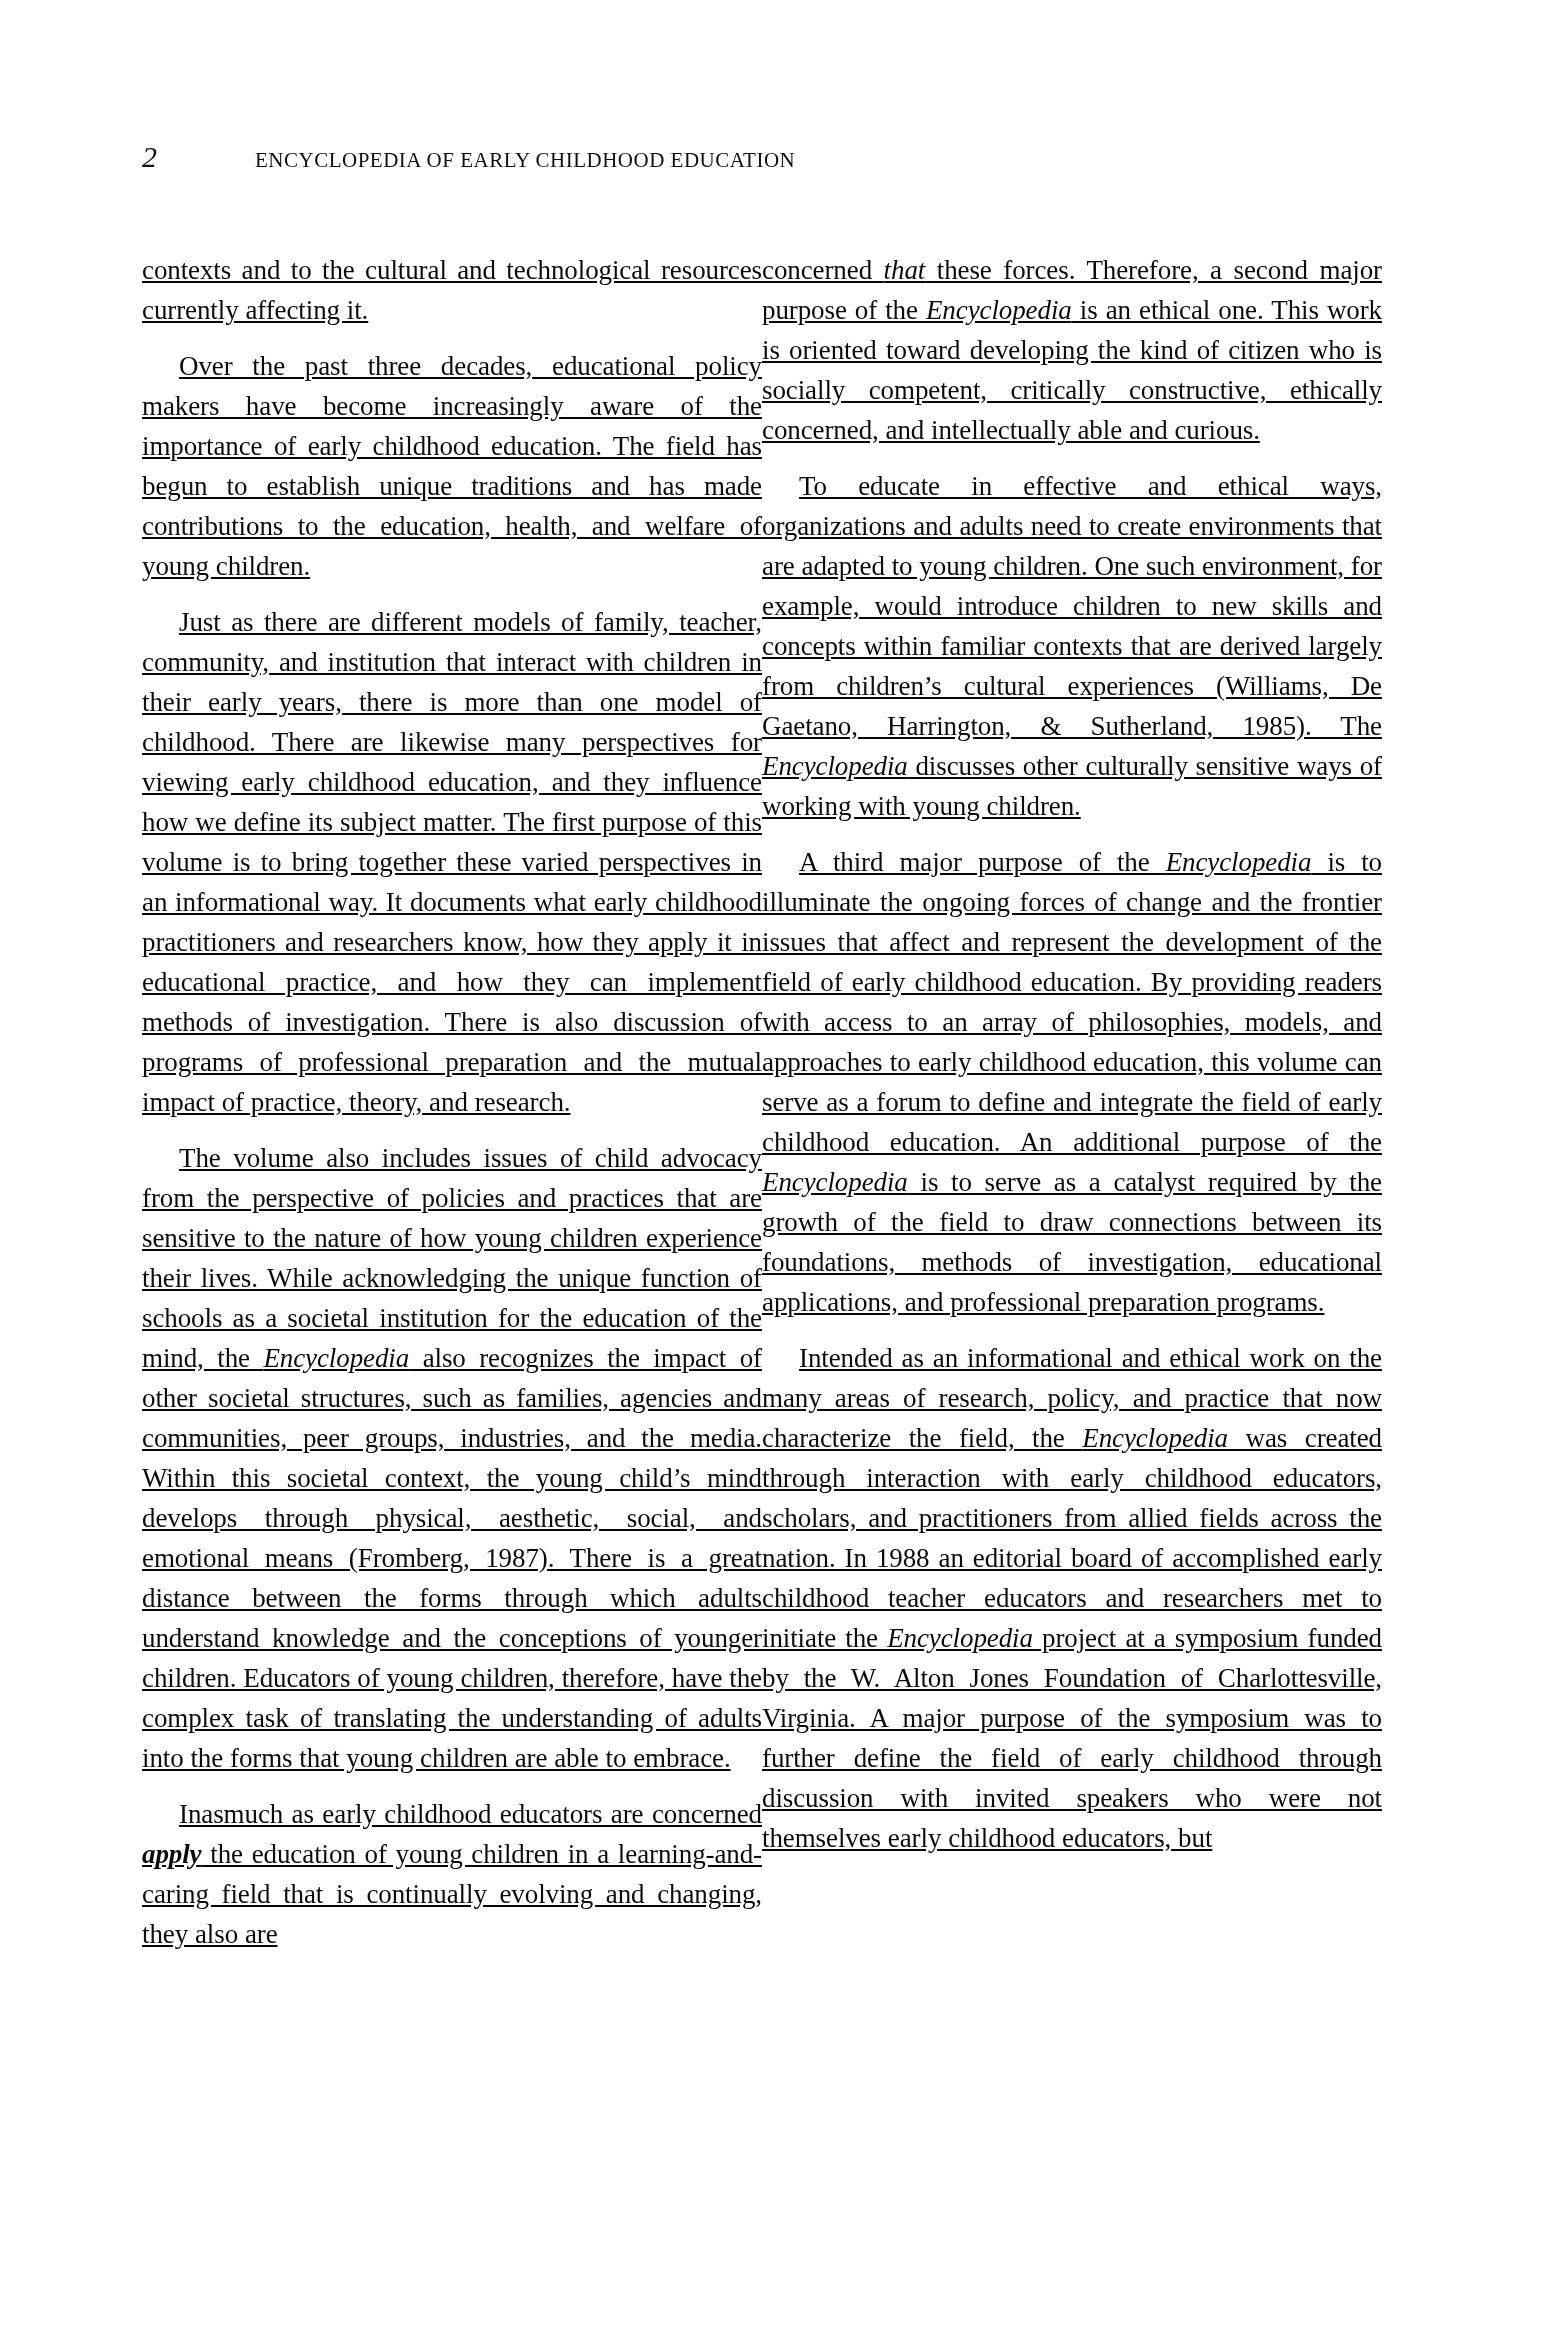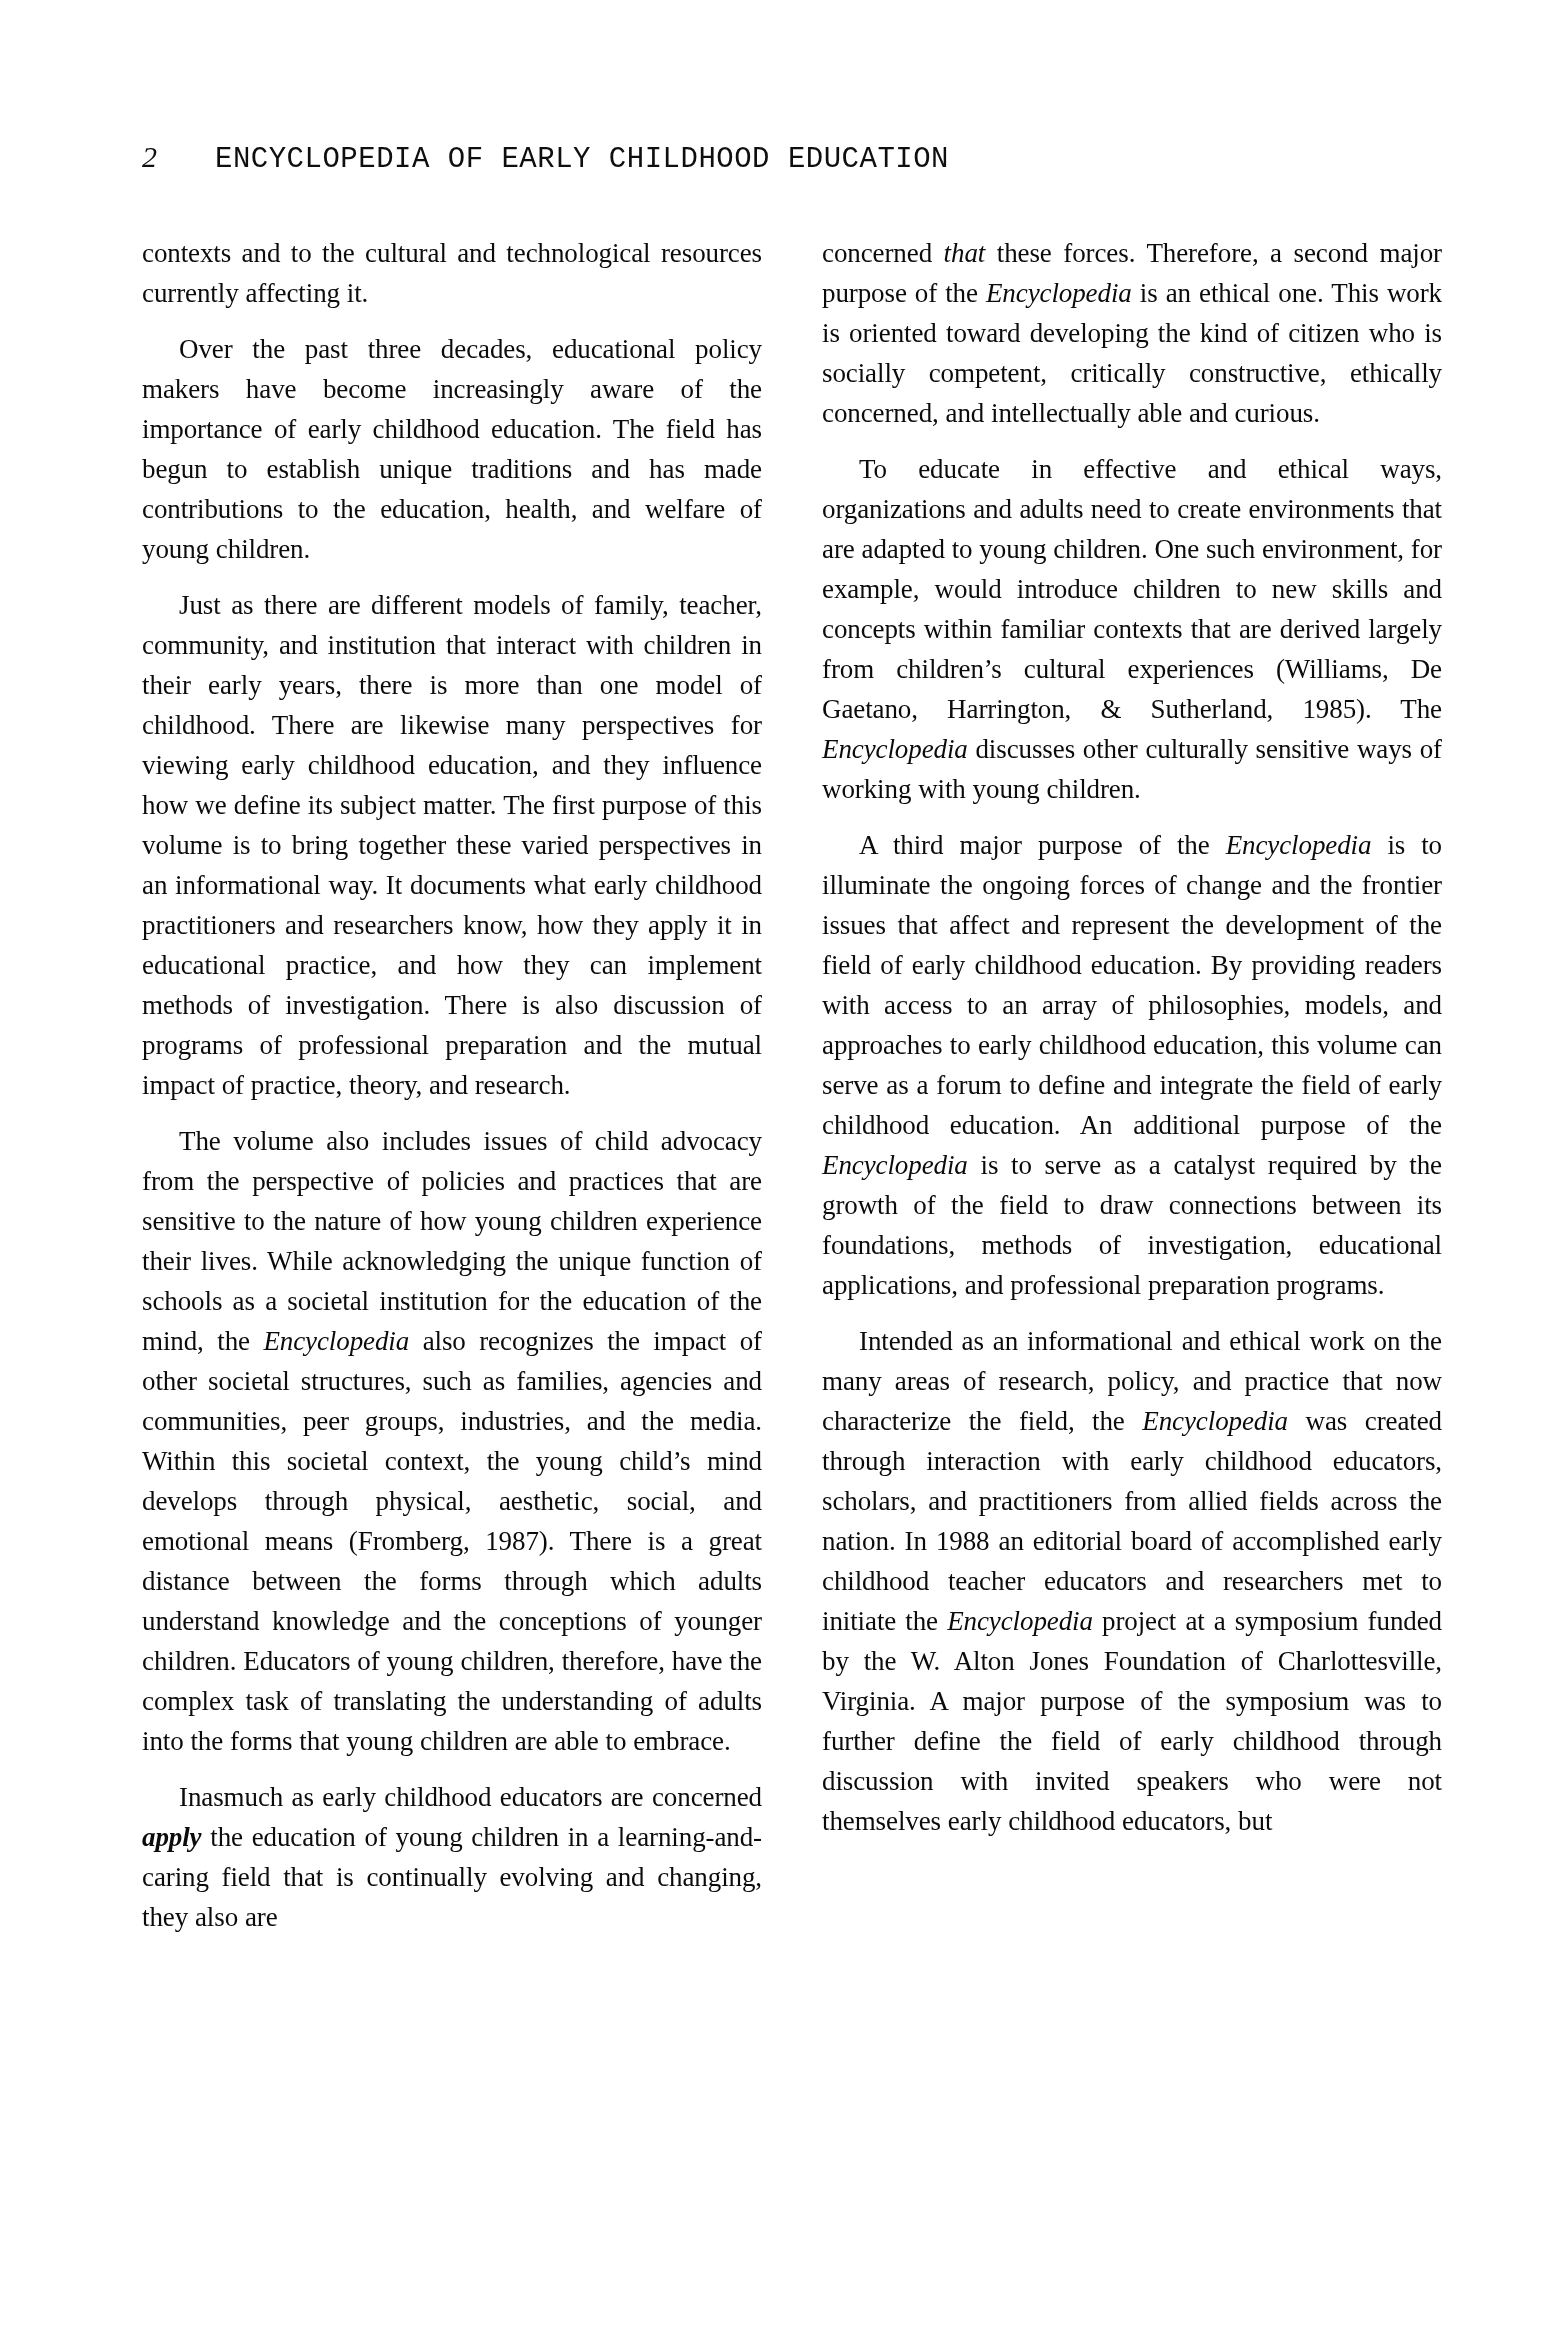--- a/index.html
+++ b/index.html
@@ -34,36 +34,37 @@
   }
   .folio {
     font-style: italic;
     font-size: 30px;
     letter-spacing: 0.4px;
     width: 73px;
     flex: 0 0 73px;
     color: #111;
   }
   .head-title {
-    font-size: 29px;
+    font-size: 21px;
     letter-spacing: 0.5px;
     white-space: nowrap;
     color: #111;
-    font-family: Liberation Mono, monospace;
+    font-family: Liberation Serif, serif;
+    margin-left: 40px;
   }
 
   
   .columns {
     position: absolute;
     left: 142px;
-    top: 233px;
+    top: 250px;
     width: 1299px;
     height: 1987px;
     display: flex;
-    gap: 60px;
+    text-decoration: underline;
   }
   .col {
     width: 620px;
     flex: 0 0 620px;
   }
 
   p.para {
     margin: 0;
     font-size: 27px;
     line-height: 40px;

